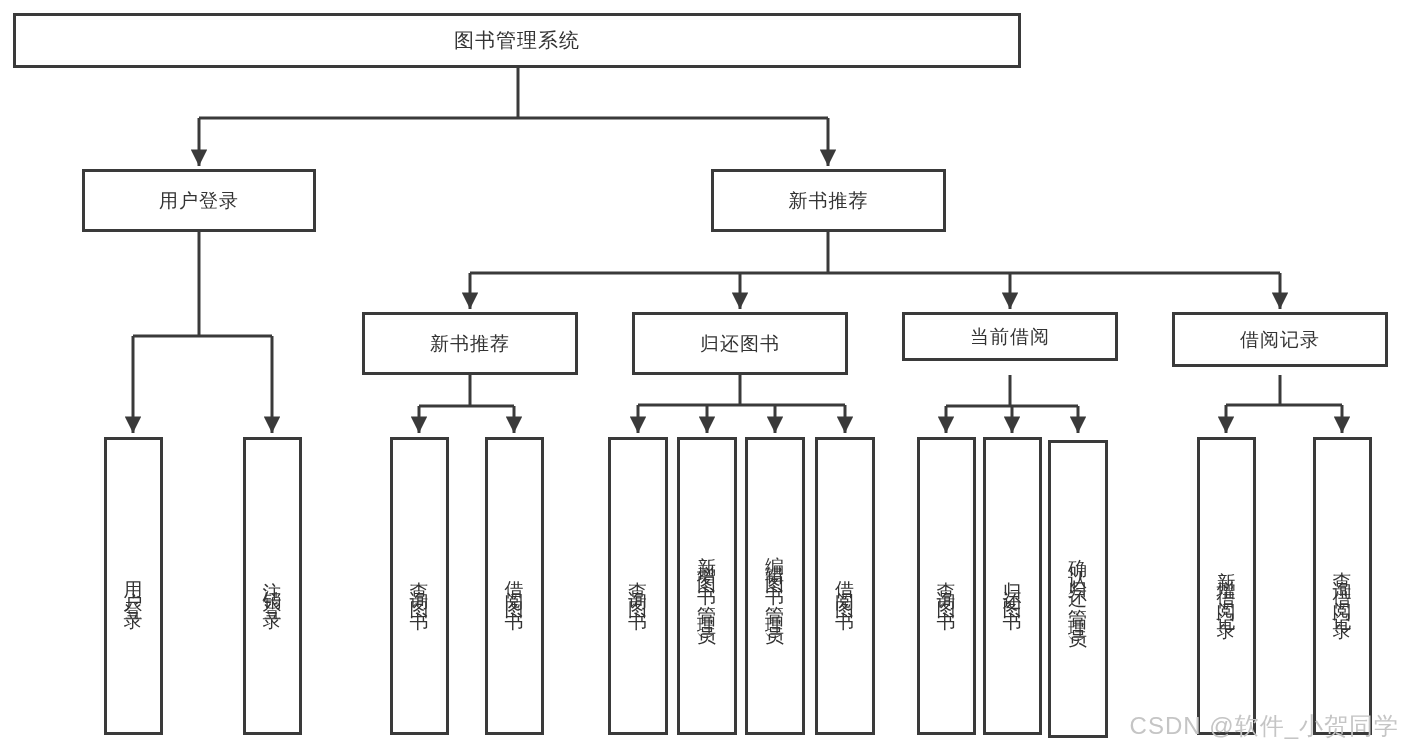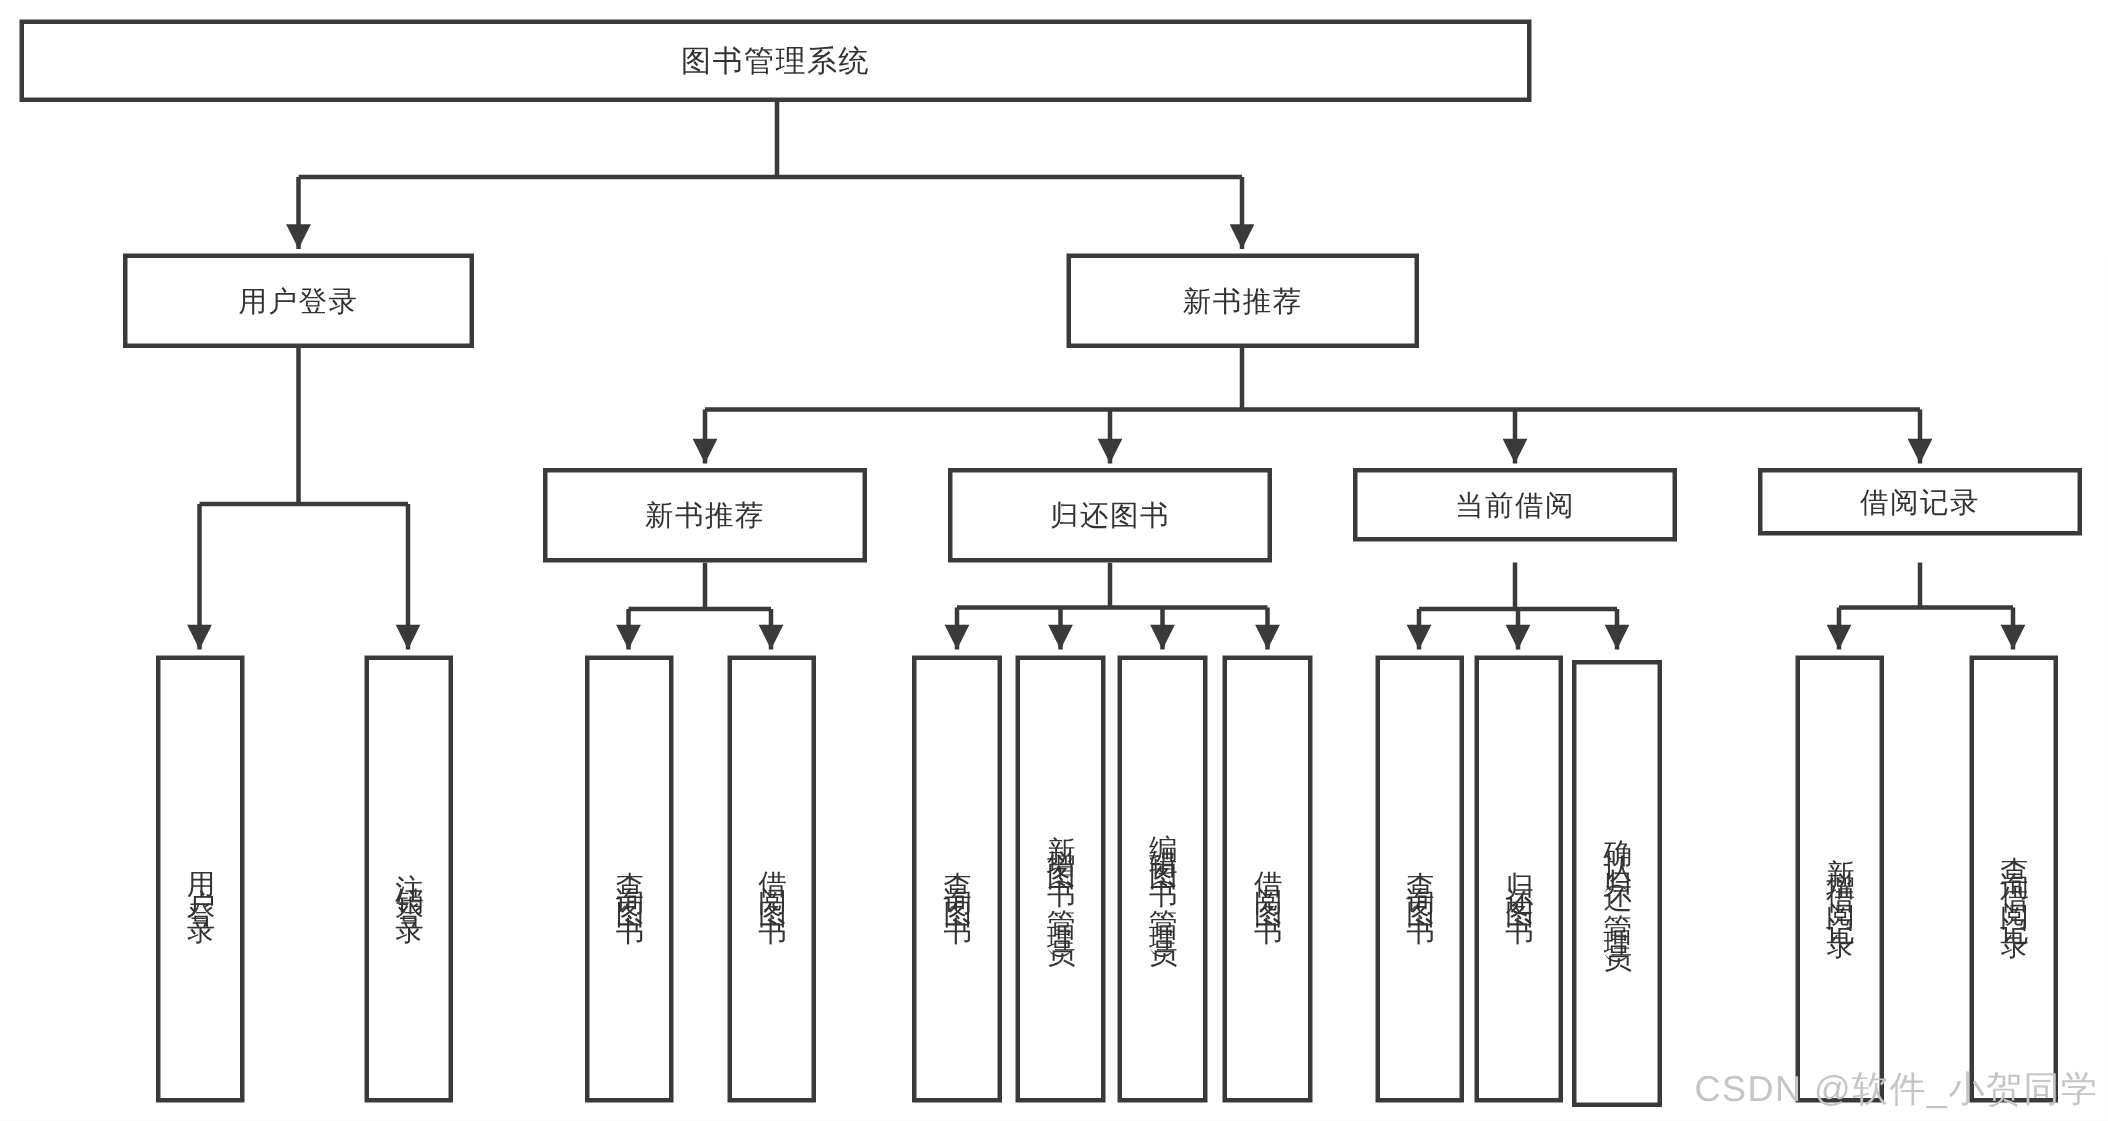--- a/index.html
+++ b/index.html
@@ -115,21 +115,21 @@
   </svg>
 
   <div class="box h root" style="left:13px;top:13px;width:1008px;height:55px">图书管理系统</div>
 
   <div class="box h" style="left:82px;top:169px;width:234px;height:63px">用户登录</div>
   <div class="box h" style="left:711px;top:169px;width:235px;height:63px">新书推荐</div>
 
   <div class="box h" style="left:362px;top:312px;width:216px;height:63px">新书推荐</div>
   <div class="box h" style="left:632px;top:312px;width:216px;height:63px">归还图书</div>
   <div class="box h" style="left:902px;top:312px;width:216px;height:49px">当前借阅</div>
-  <div class="box h" style="left:1172px;top:312px;width:216px;height:45px">借阅记录</div>
+  <div class="box h" style="left:1172px;top:312px;width:216px;height:55px">借阅记录</div>
 
   <div class="box v" style="left:104px;top:437px;width:59px;height:298px">用户登录</div>
   <div class="box v" style="left:243px;top:437px;width:59px;height:298px">注销登录</div>
 
   <div class="box v" style="left:390px;top:437px;width:59px;height:298px">查询图书</div>
   <div class="box v" style="left:485px;top:437px;width:59px;height:298px">借阅图书</div>
 
   <div class="box v" style="left:608px;top:437px;width:60px;height:298px">查询图书</div>
   <div class="box v" style="left:677px;top:437px;width:60px;height:298px">新增图书（管理员）</div>
   <div class="box v" style="left:745px;top:437px;width:60px;height:298px">编辑图书（管理员）</div>

